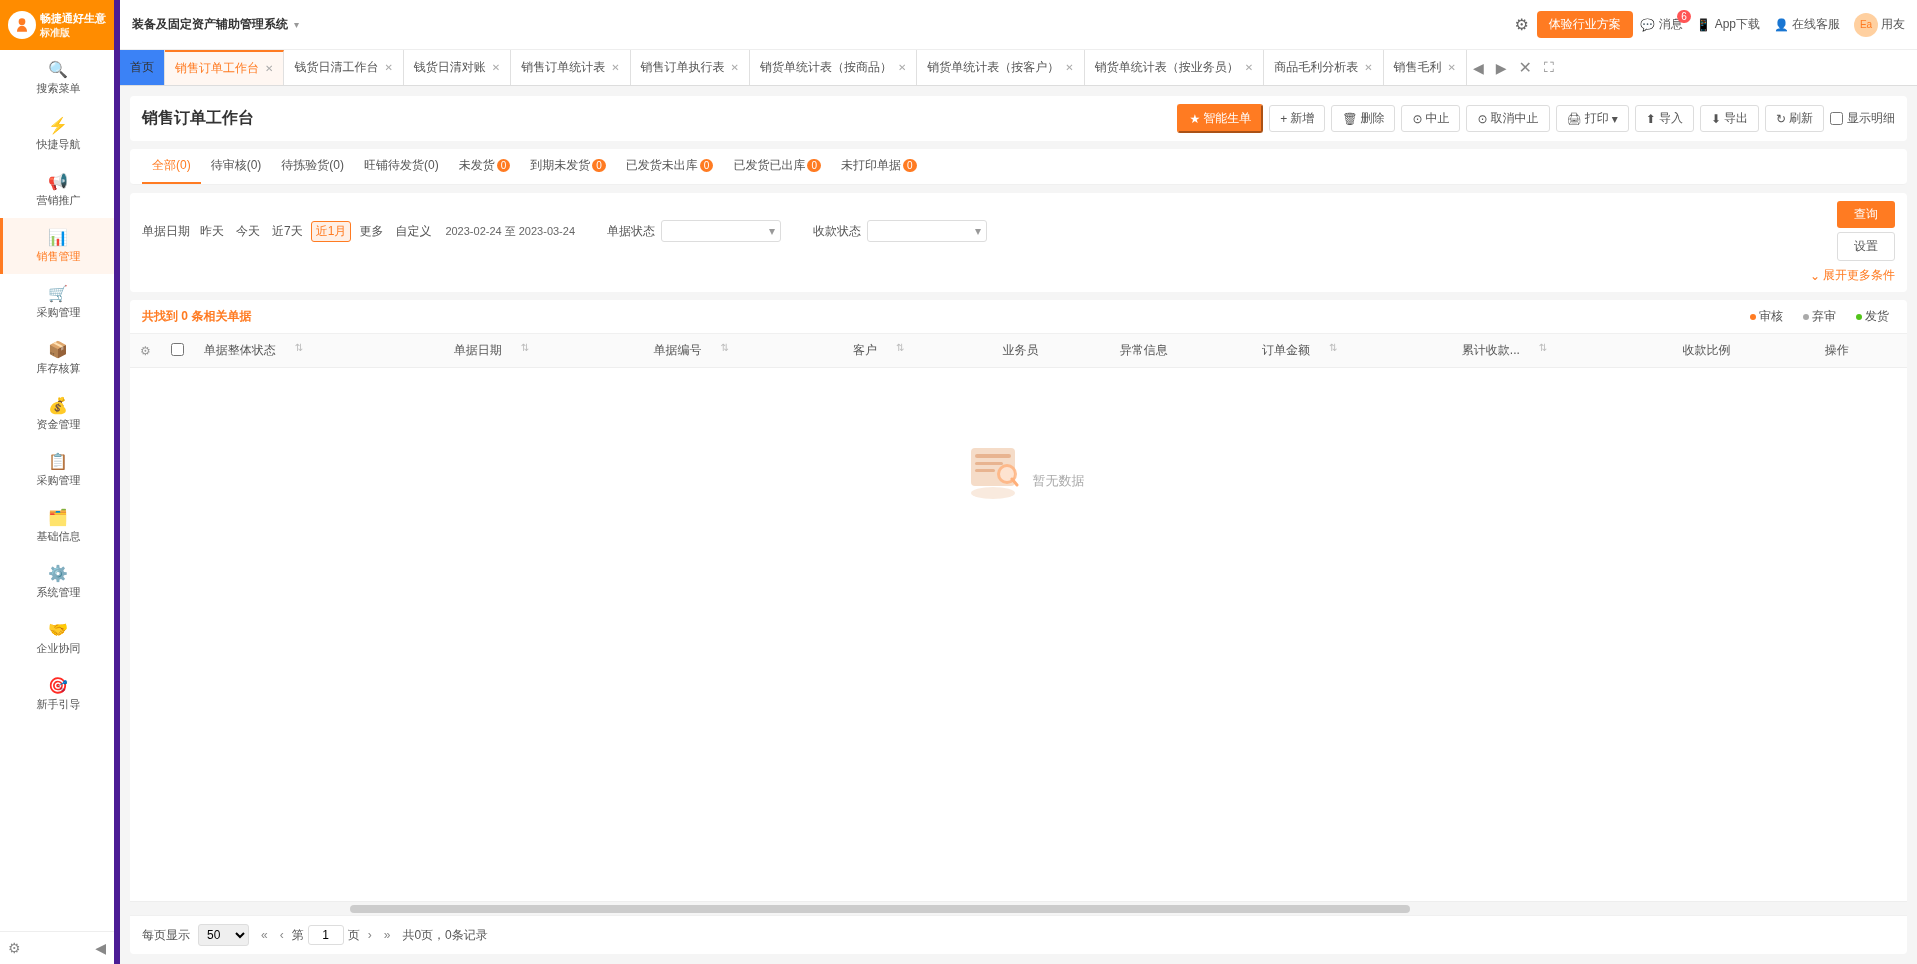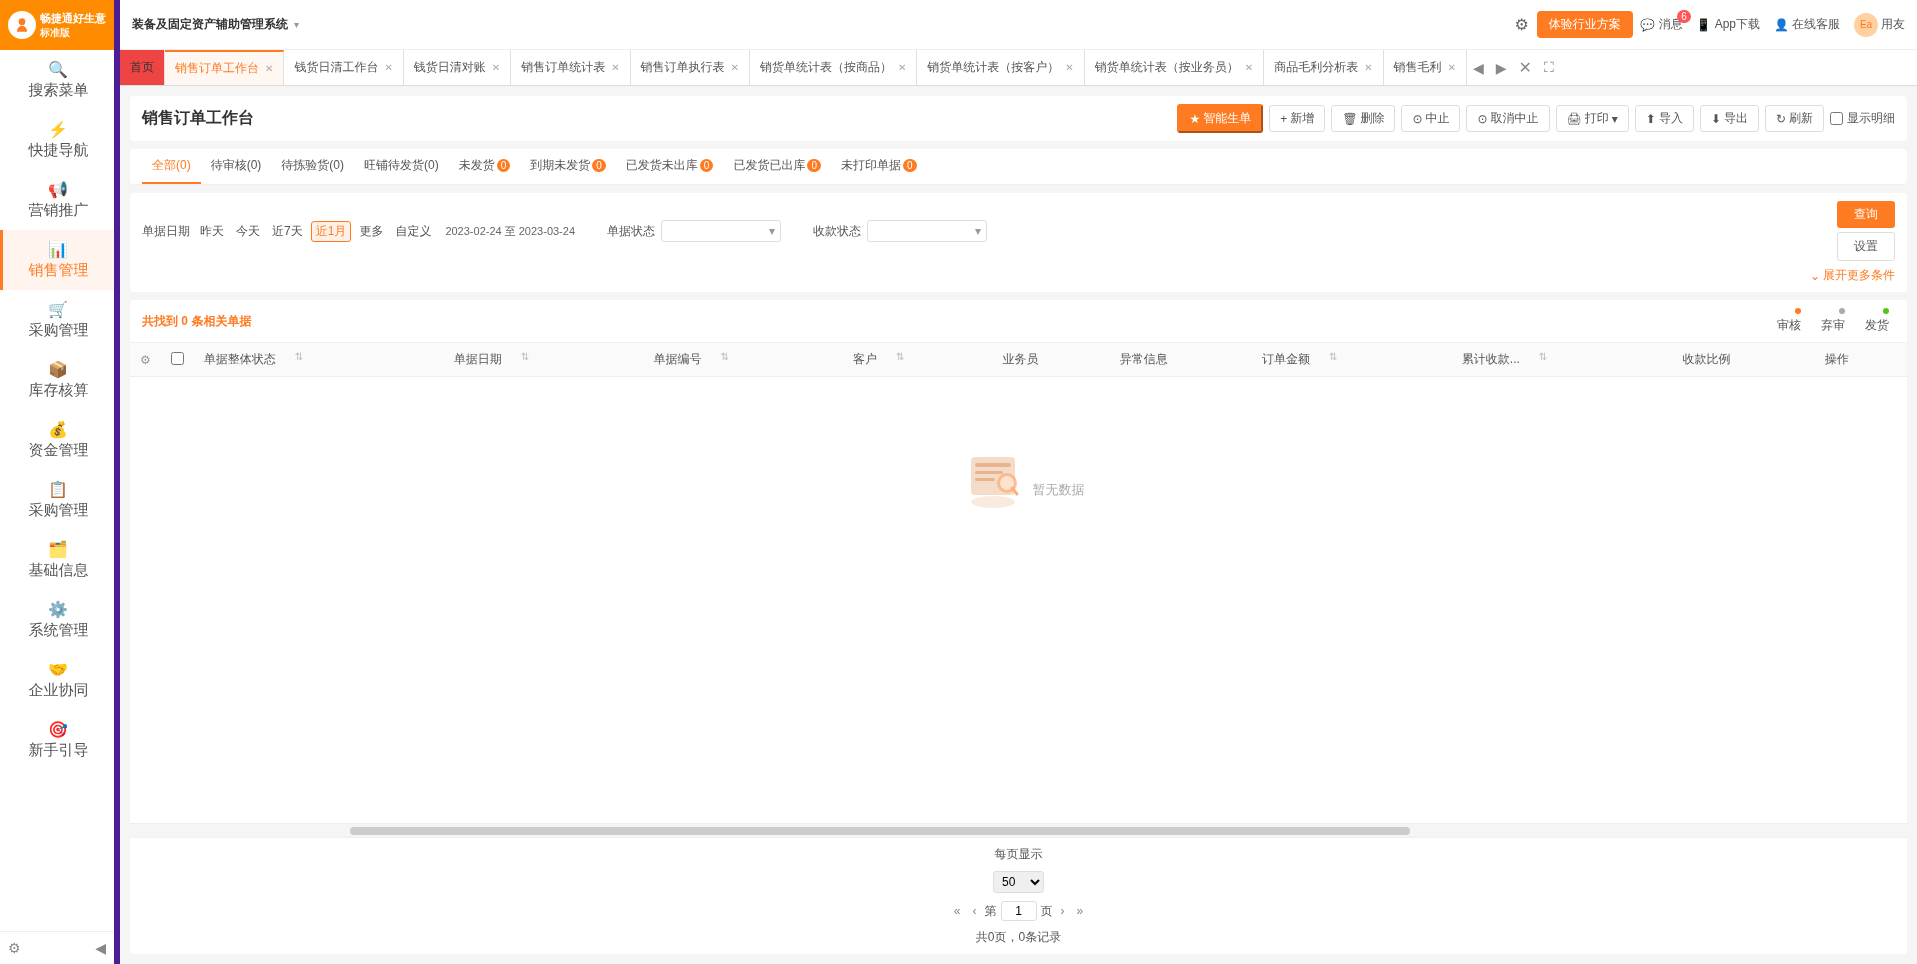--- a/index.html
+++ b/index.html
@@ -7,21 +7,21 @@
 
     
     .sidebar { width: 120px; background: #fff; display: flex; flex-direction: column; border-right: 6px solid #4c1d95; flex-shrink: 0; justify-content: center; }
     .sidebar-logo { height: 50px; background: #ff8c00; display: flex; align-items: center; justify-content: center; color: #fff; font-size: 13px; font-weight: bold; gap: 4px; }
     .sidebar-logo-icon { width: 28px; height: 28px; background: #fff; border-radius: 50%; display: flex; align-items: center; justify-content: center; }
     .sidebar-logo-icon svg { width: 20px; height: 20px; }
     .sidebar-nav { flex: 1; overflow-y: auto; }
     .sidebar-nav-item { display: flex; flex-direction: column; align-items: center; justify-content: center; padding: 10px 4px; cursor: pointer; color: #555; border-left: 3px solid transparent; }
     .sidebar-nav-item.active { background: #fff5ee; color: #ff7b22; border-left-color: #ff7b22; }
     .sidebar-nav-item .nav-icon { font-size: 16px; margin-bottom: 2px; }
-    .sidebar-nav-item .nav-label { font-size: 15px; }
+    .sidebar-nav-item .nav-label { font-size: 11px; }
     .sidebar-footer { padding: 8px; display: flex; justify-content: space-between; border-top: 1px solid #eee; }
     .sidebar-footer-btn { color: #888; cursor: pointer; font-size: 14px; }
 
     
     .main { flex: 1; display: flex; flex-direction: column; overflow: hidden; }
 
     
     .top-header { height: 50px; background: #fff; display: flex; align-items: center; padding: 0 12px; border-bottom: 1px solid #eee; gap: 8px; }
     .app-title { font-size: 13px; color: #333; flex: 1; display: flex; align-items: center; gap: 6px; }
     .app-title-text { font-weight: 700; }
@@ -31,21 +31,21 @@
     .header-right { display: flex; align-items: center; gap: 14px; color: #555; }
     .header-right-item { display: flex; align-items: center; gap: 3px; cursor: pointer; font-size: 12px; position: relative; }
     .badge { background: #f55; color: #fff; border-radius: 8px; font-size: 10px; padding: 1px 4px; position: absolute; top: -6px; right: -8px; }
     .user-avatar { width: 24px; height: 24px; background: #ffd0a0; border-radius: 50%; display: flex; align-items: center; justify-content: center; font-size: 10px; color: #ff7b22; }
 
     
     .tab-bar { height: 36px; background: #fff; display: flex; align-items: stretch; border-bottom: 1px solid #ddd; overflow: hidden; position: relative; }
     .tab-item { display: flex; align-items: center; padding: 0 10px; border-right: 1px solid #e0e0e0; cursor: pointer; white-space: nowrap; color: #555; font-size: 12px; gap: 4px; flex-shrink: 0; }
     .tab-item.active { background: #fff7f2; color: #ff7b22; border-top: 2px solid #ff7b22; }
     .tab-item .tab-close { font-size: 10px; color: #aaa; margin-left: 2px; }
-    .tab-home { background: #ef4444; color: #333; font-size: 12px; }
+    .tab-home { background: #3b82f6; color: #333; font-size: 12px; }
     .tab-nav-btn { display: flex; align-items: center; justify-content: center; padding: 0 6px; cursor: pointer; color: #888; font-size: 14px; }
     .tab-close-all { display: flex; align-items: center; justify-content: center; padding: 0 6px; cursor: pointer; color: #888; font-size: 16px; }
     .tab-expand { display: flex; align-items: center; justify-content: center; padding: 0 6px; cursor: pointer; color: #888; font-size: 14px; }
 
     
     .content { flex: 1; overflow: hidden; display: flex; flex-direction: column; background: #f5f5f5; padding: 10px; gap: 8px; }
 
     
     .page-header { background: #fff; border-radius: 4px; padding: 8px 12px; display: flex; align-items: center; justify-content: space-between; }
     .page-title { font-size: 16px; font-weight: bold; color: #333; }
@@ -75,41 +75,41 @@
     .sub-tab { padding: 8px 10px; cursor: pointer; color: #555; font-size: 12px; border-bottom: 2px solid transparent; white-space: nowrap; }
     .sub-tab.active { color: #ff7b22; border-bottom-color: #ff7b22; }
     .sub-tab .count-badge-orange { background: #ff7b22; color: #fff; border-radius: 8px; font-size: 10px; padding: 1px 4px; margin-left: 2px; }
 
     
     .table-section { flex: 1; background: #fff; border-radius: 4px; display: flex; flex-direction: column; overflow: hidden; }
     .table-toolbar { padding: 6px 12px; display: flex; align-items: center; justify-content: space-between; border-bottom: 1px solid #f0f0f0; }
     .record-count { color: #555; font-size: 12px; }
     .record-count span { color: #ff7b22; font-weight: bold; }
     .table-actions { display: flex; gap: 8px; }
-    .table-action-btn { display: flex; align-items: flex-end; gap: 3px; color: #555; cursor: pointer; font-size: 12px; padding: 2px 6px; flex-direction: column; }
+    .table-action-btn { display: flex; align-items: center; gap: 3px; color: #555; cursor: pointer; font-size: 12px; padding: 2px 6px; }
     .table-action-btn .dot { width: 6px; height: 6px; border-radius: 50%; display: inline-block; }
     .dot-orange { background: #ff7b22; }
     .dot-gray { background: #aaa; }
     .dot-green { background: #52c41a; }
     .table-wrap { flex: 1; overflow: auto; }
     table { width: 100%; border-collapse: collapse; }
     th { background: #fafafa; border-bottom: 1px solid #eee; padding: 8px 10px; text-align: left; color: #555; font-weight: 500; white-space: nowrap; }
     td { padding: 8px 10px; border-bottom: 1px solid #f5f5f5; color: #333; }
     .th-sort { display: flex; align-items: flex-start; gap: 19px; cursor: pointer; }
     .sort-icon { color: #bbb; font-size: 10px; }
     .th-check { width: 30px; }
     .th-setting { width: 30px; color: #999; cursor: pointer; }
 
     
     .empty-state { display: flex; flex-direction: row; align-items: center; justify-content: center; padding: 60px; color: #bbb; }
     .empty-icon { font-size: 60px; margin-bottom: 12px; color: #f5c9a0; }
     .empty-text { font-size: 13px; color: #aaa; }
 
     
-    .table-footer { padding: 8px 12px; display: flex; align-items: center; justify-content: flex-start; gap: 8px; border-top: 1px solid #f0f0f0; font-size: 12px; color: #555; flex-direction: column; }
+    .table-footer { padding: 8px 12px; display: flex; align-items: center; justify-content: flex-start; gap: 8px; border-top: 1px solid #f0f0f0; font-size: 12px; color: #555; }
     .page-size-select { border: 1px solid #ddd; border-radius: 3px; padding: 2px 4px; }
     .page-nav { display: flex; align-items: center; gap: 4px; }
     .page-nav-btn { cursor: pointer; color: #888; padding: 2px 4px; }
     .page-input { border: 1px solid #ddd; border-radius: 3px; width: 36px; text-align: center; padding: 2px 4px; }
     .scrollbar-area { height: 14px; background: #f5f5f5; border-top: 1px solid #eee; position: relative; }
     .scrollbar-thumb { position: absolute; left: 220px; width: 1060px; height: 8px; top: 3px; background: #ccc; border-radius: 4px; }
 
     .filter-query-col { display: flex; flex-direction: column; gap: 4px; margin-left: auto; }
   </style>
 </head>

